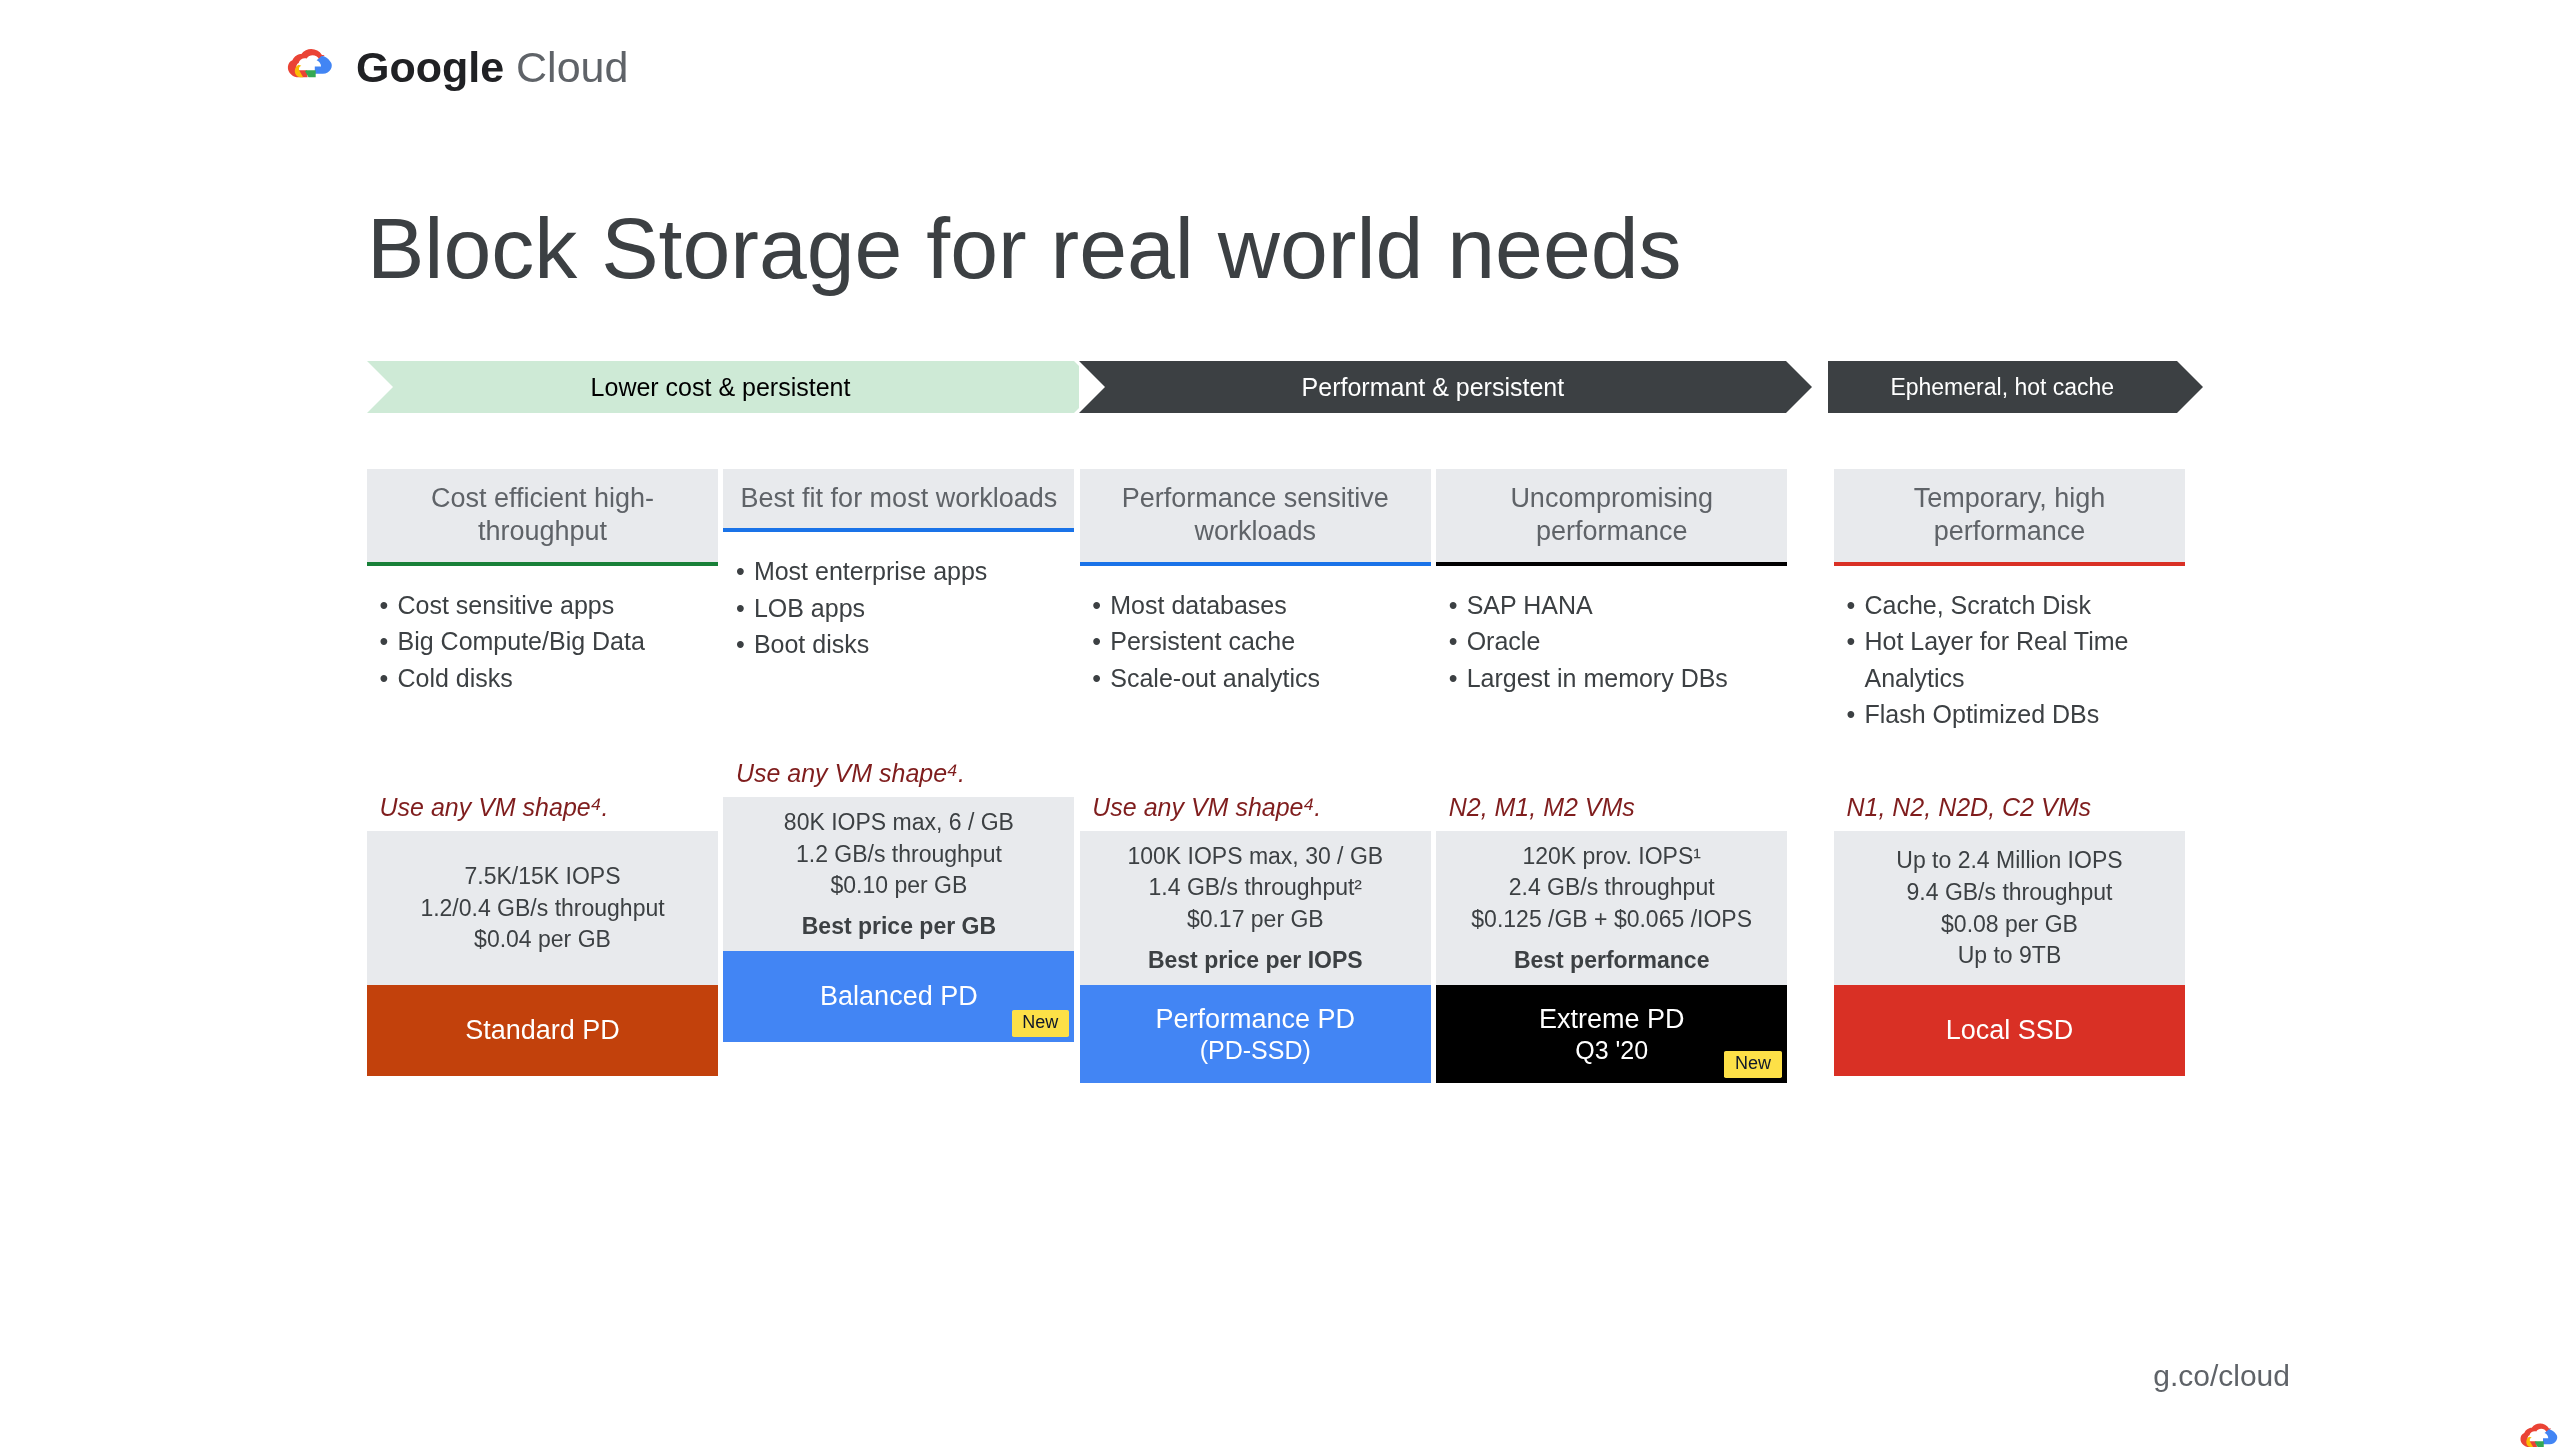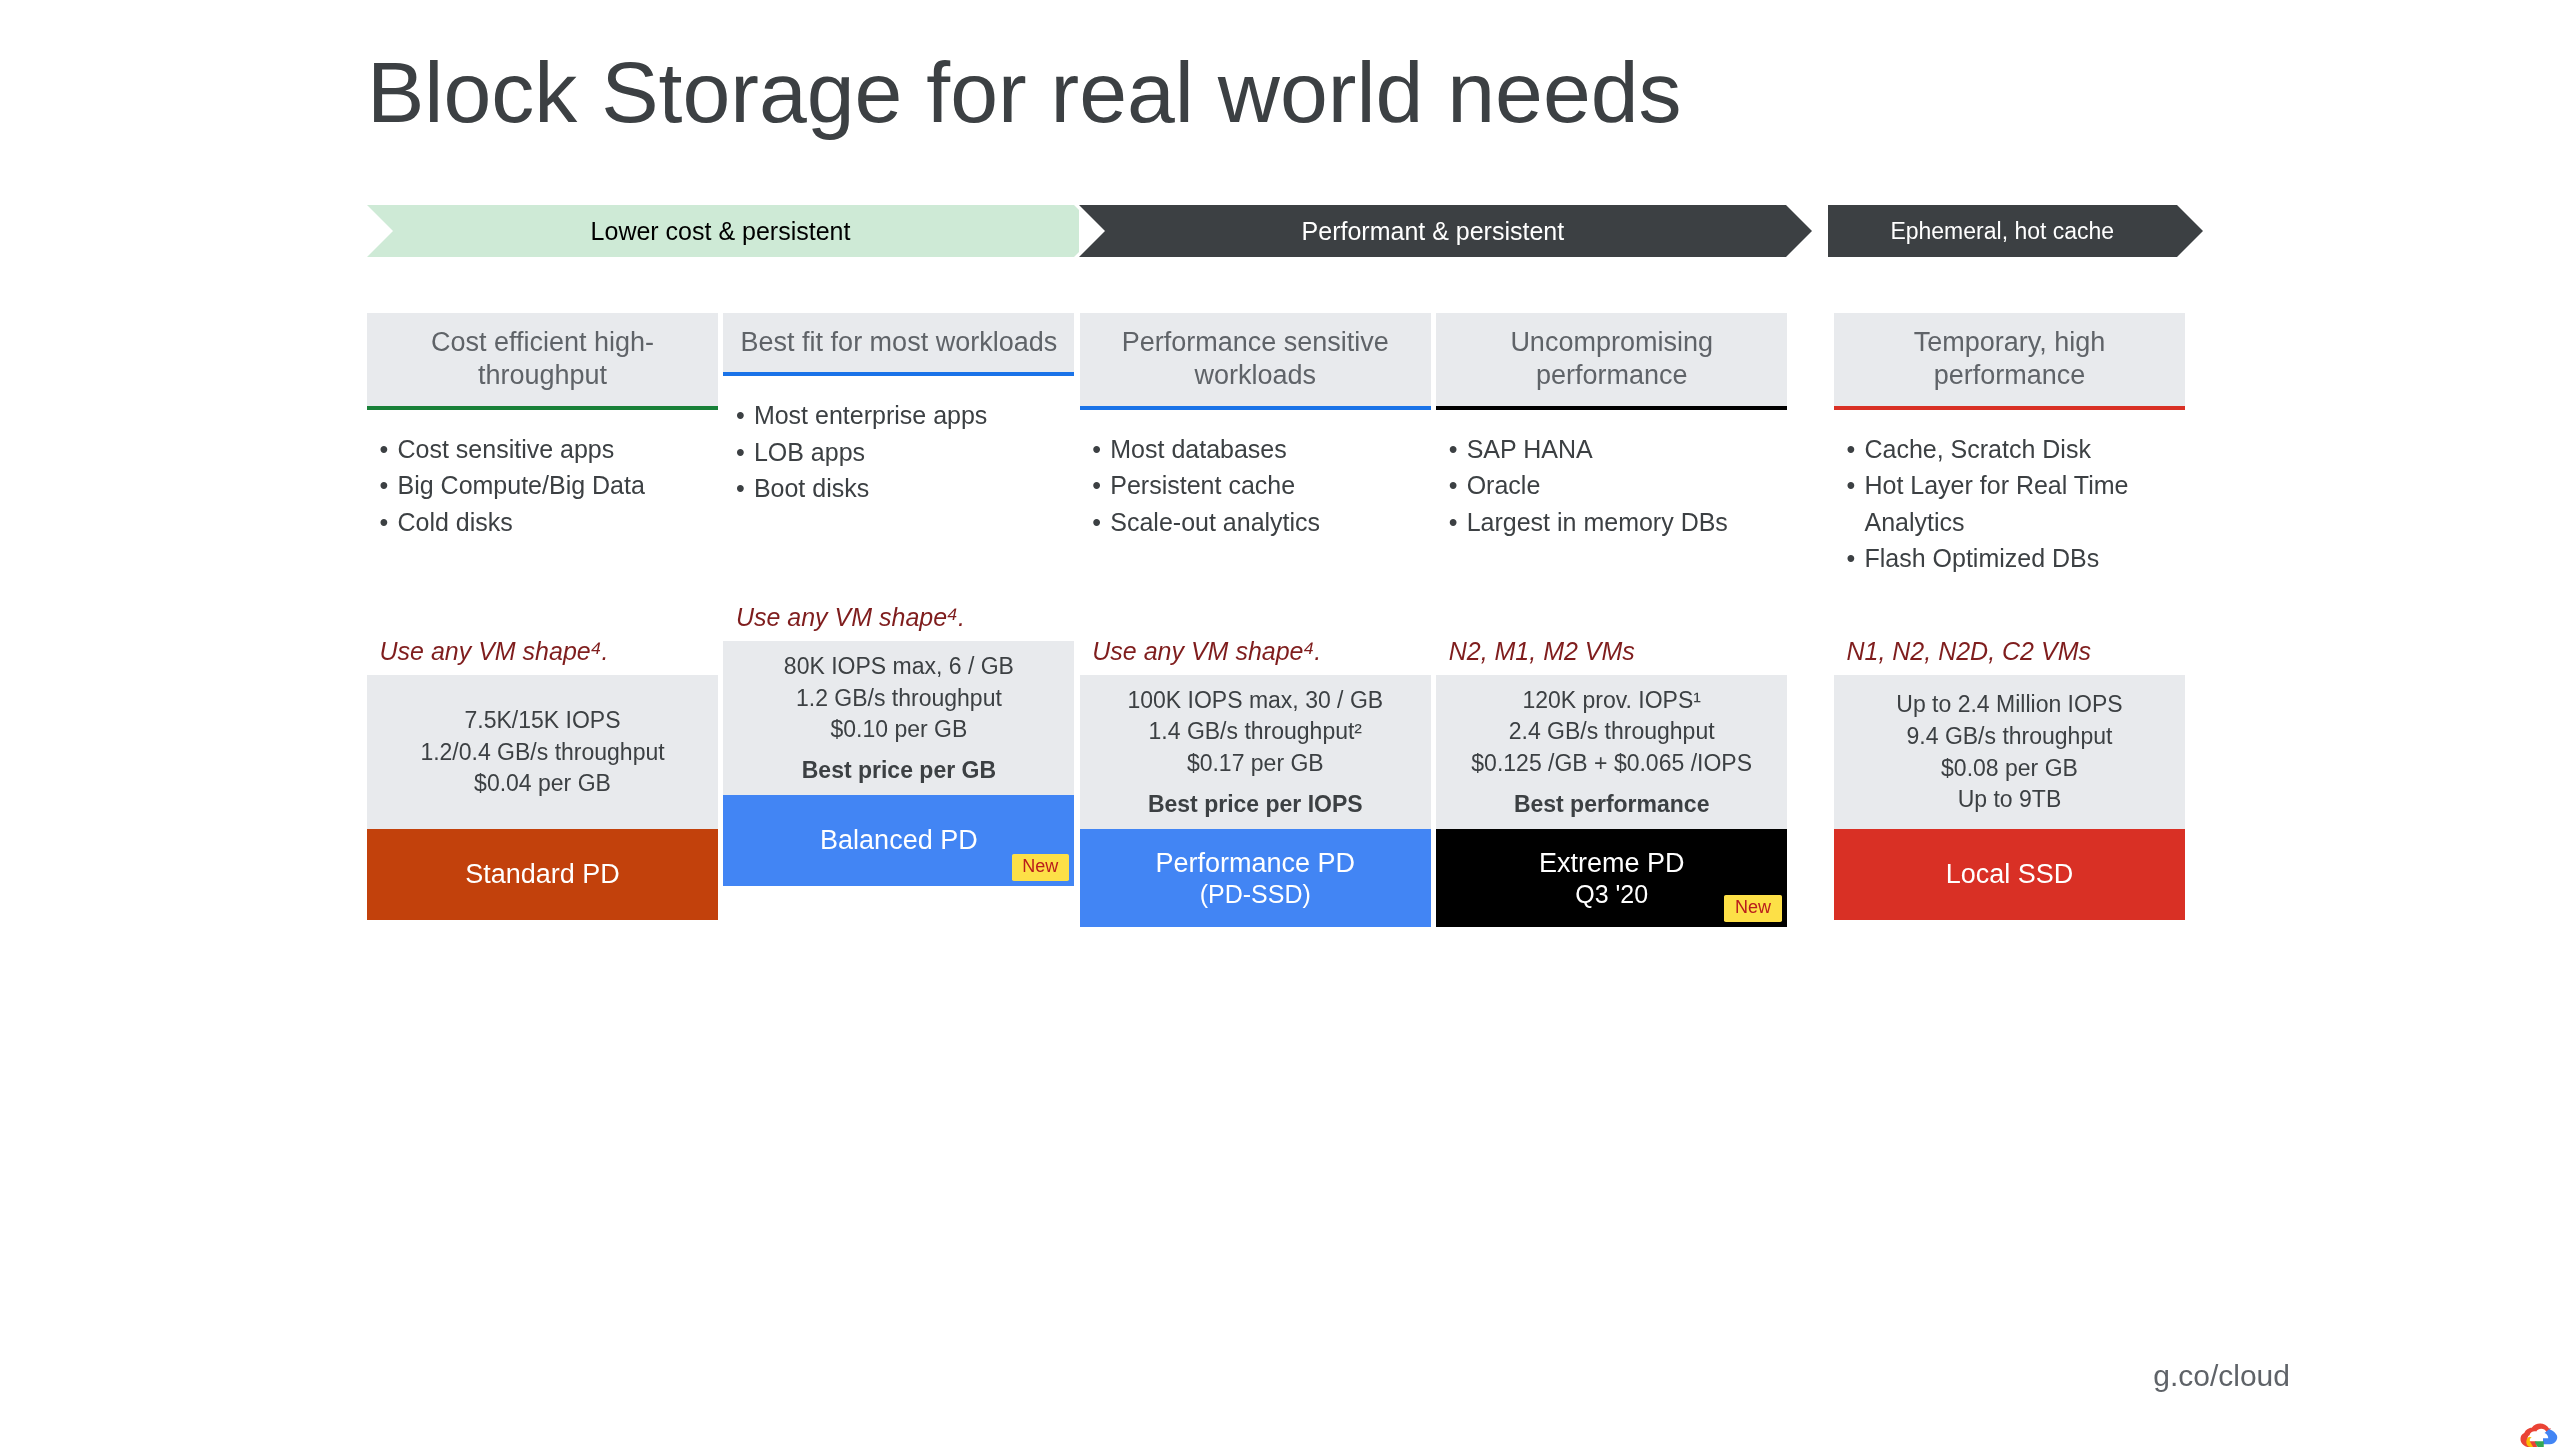--- a/index.html
+++ b/index.html
@@ -177,21 +177,21 @@
   .c1 .foot { background:#4285f4; color:#fff; }
   .c2 .foot { background:#4285f4; color:#fff; }
   .c3 .foot { background:#000;    color:#fff; }
   .c4 .foot { background:#d93025; color:#fff; }
 
   .new-badge {
     position: absolute;
     right: 5.4px;
     bottom: 5.4px;
     background: #fde047;
-    color: #b91c1c;
+    color: #0f172a;
     font-size: 18px;
     font-weight: 500;
     padding: 2.7px 10.7px;
     border-radius: 1.8px;
   }
 
   
   .footer-link {
     position: absolute;
     right: 286px;
@@ -203,20 +203,33 @@
     position:absolute;
     right: 12.5px;
     bottom: -12.5px;
   }
 </style>
 </head>
 <body>
 
 <div class="page">
 
+  <div class="logo-row">
+    <span class="gc-icon">
+      <svg width="54" height="43" viewBox="0 0 60 48">
+        <path d="M40 10c-5-8-17-9-23-1-3 0-8 2-10 7-6 2-7 12-1 16 2 2 5 3 8 3h10l-1-8h-8c-4 0-5-6-1-8 1-4 5-6 9-5 3-5 11-5 14 1l6-5z" fill="#ea4335"></path>
+        <path d="M49 17c-2-3-5-5-9-6l-6 5c3 1 5 4 5 7h-7v8h9c8 0 13-9 8-14z" fill="#4285f4"></path>
+        <path d="M24 35h9v-8h-9c-1 0-2 0-3 1l4 7z" fill="#34a853"></path>
+        <path d="M14 21c-5 2-6 10-1 13 2 1 4 1 6 1l-4-7c-1-2-1-5 2-6l-3-1z" fill="#fbbc04"></path>
+      </svg>
+    </span>
+    <span class="brand">
+      <span class="g">Google</span><span class="c"> Cloud</span>
+    </span>
+  </div>
 
   <h1 class="title">Block Storage for real world needs</h1>
 
   <div class="arrows">
     <div class="arrow arrow-green">
         <span class="lbl">Lower cost &amp; persistent</span>
       </div>
     <div class="arrow arrow-dark">
         <span class="lbl">Performant &amp; persistent</span>
       </div>

